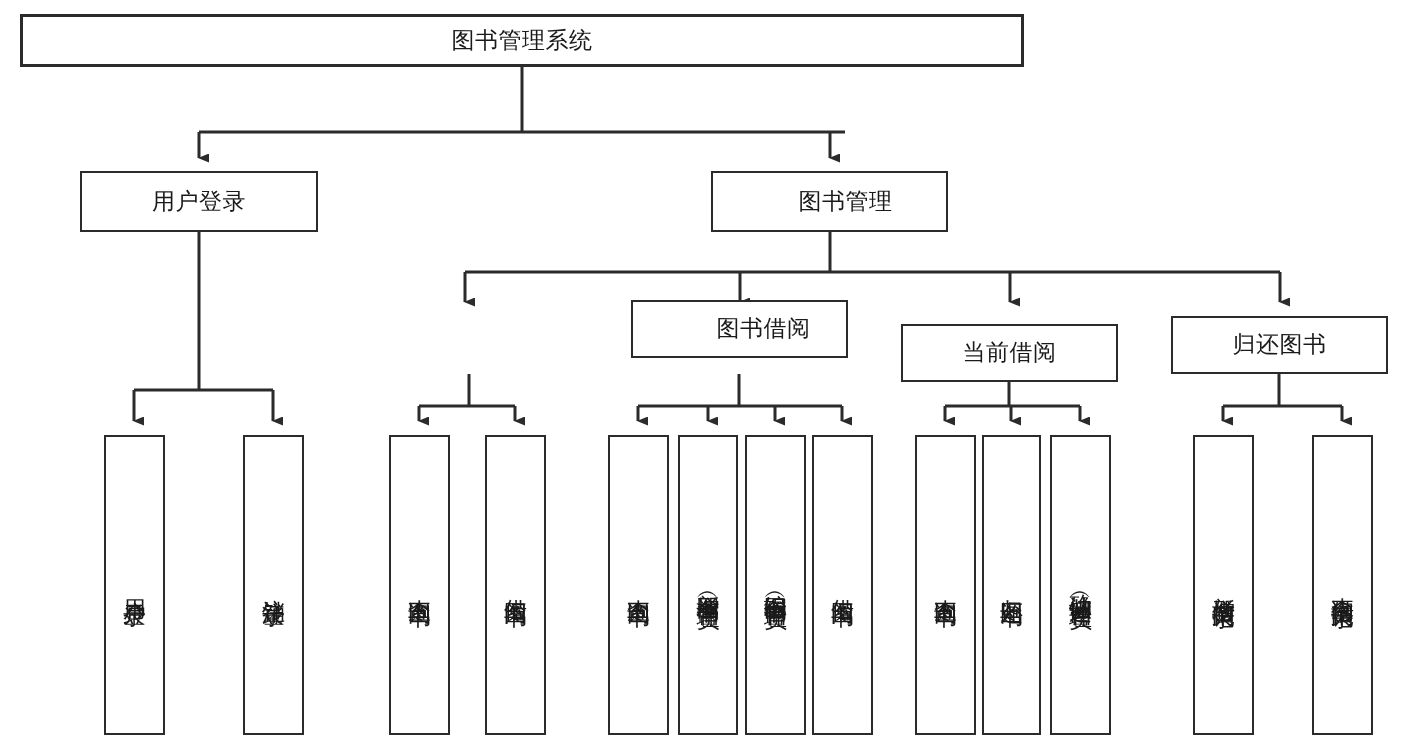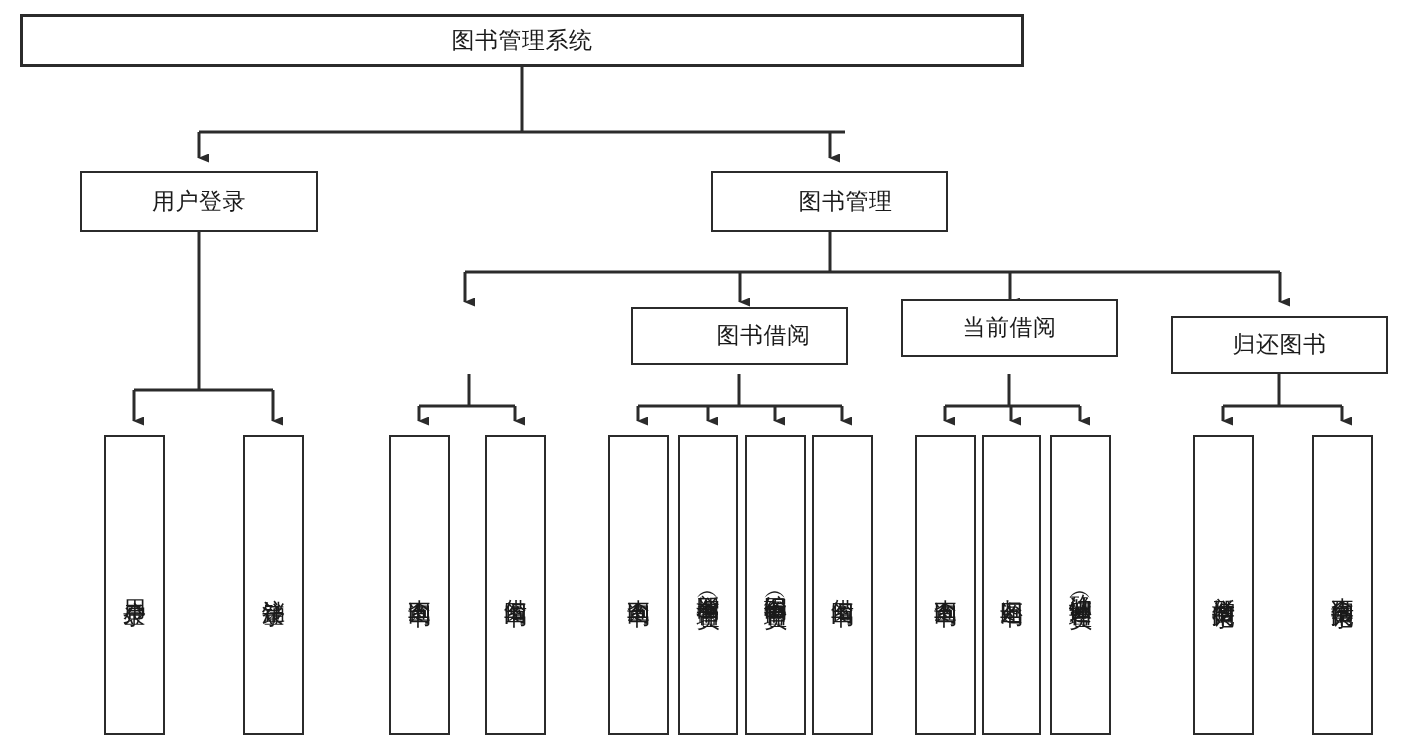--- a/index.html
+++ b/index.html
@@ -127,24 +127,24 @@
     <span class="node-label-h">图书管理系统</span>
   </div>
 
   <div class="node-box" style="left:80px; top:171px; width:238px; height:61px;">
     <span class="node-label-h">用户登录</span>
   </div>
   <div class="node-box" style="left:711px; top:171px; width:237px; height:61px;padding-left:32px;">
     <span class="node-label-h">图书管理</span>
   </div>
 
-  <div class="node-box" style="left:631px; top:307px; width:217px; height:58px;padding-left:48px;">
+  <div class="node-box" style="left:631px; top:300px; width:217px; height:58px;padding-left:48px;">
     <span class="node-label-h">图书借阅</span>
   </div>
-  <div class="node-box" style="left:901px; top:299px; width:217px; height:58px;">
+  <div class="node-box" style="left:901px; top:324px; width:217px; height:58px;">
     <span class="node-label-h">当前借阅</span>
   </div>
   <div class="node-box" style="left:1171px; top:316px; width:217px; height:58px;">
     <span class="node-label-h">归还图书</span>
   </div>
 
   <div class="node-box" style="left:104px; top:435px; width:61px; height:300px;">
     <span class="node-label-v">用户登录</span>
   </div>
   <div class="node-box" style="left:243px; top:435px; width:61px; height:300px;">

